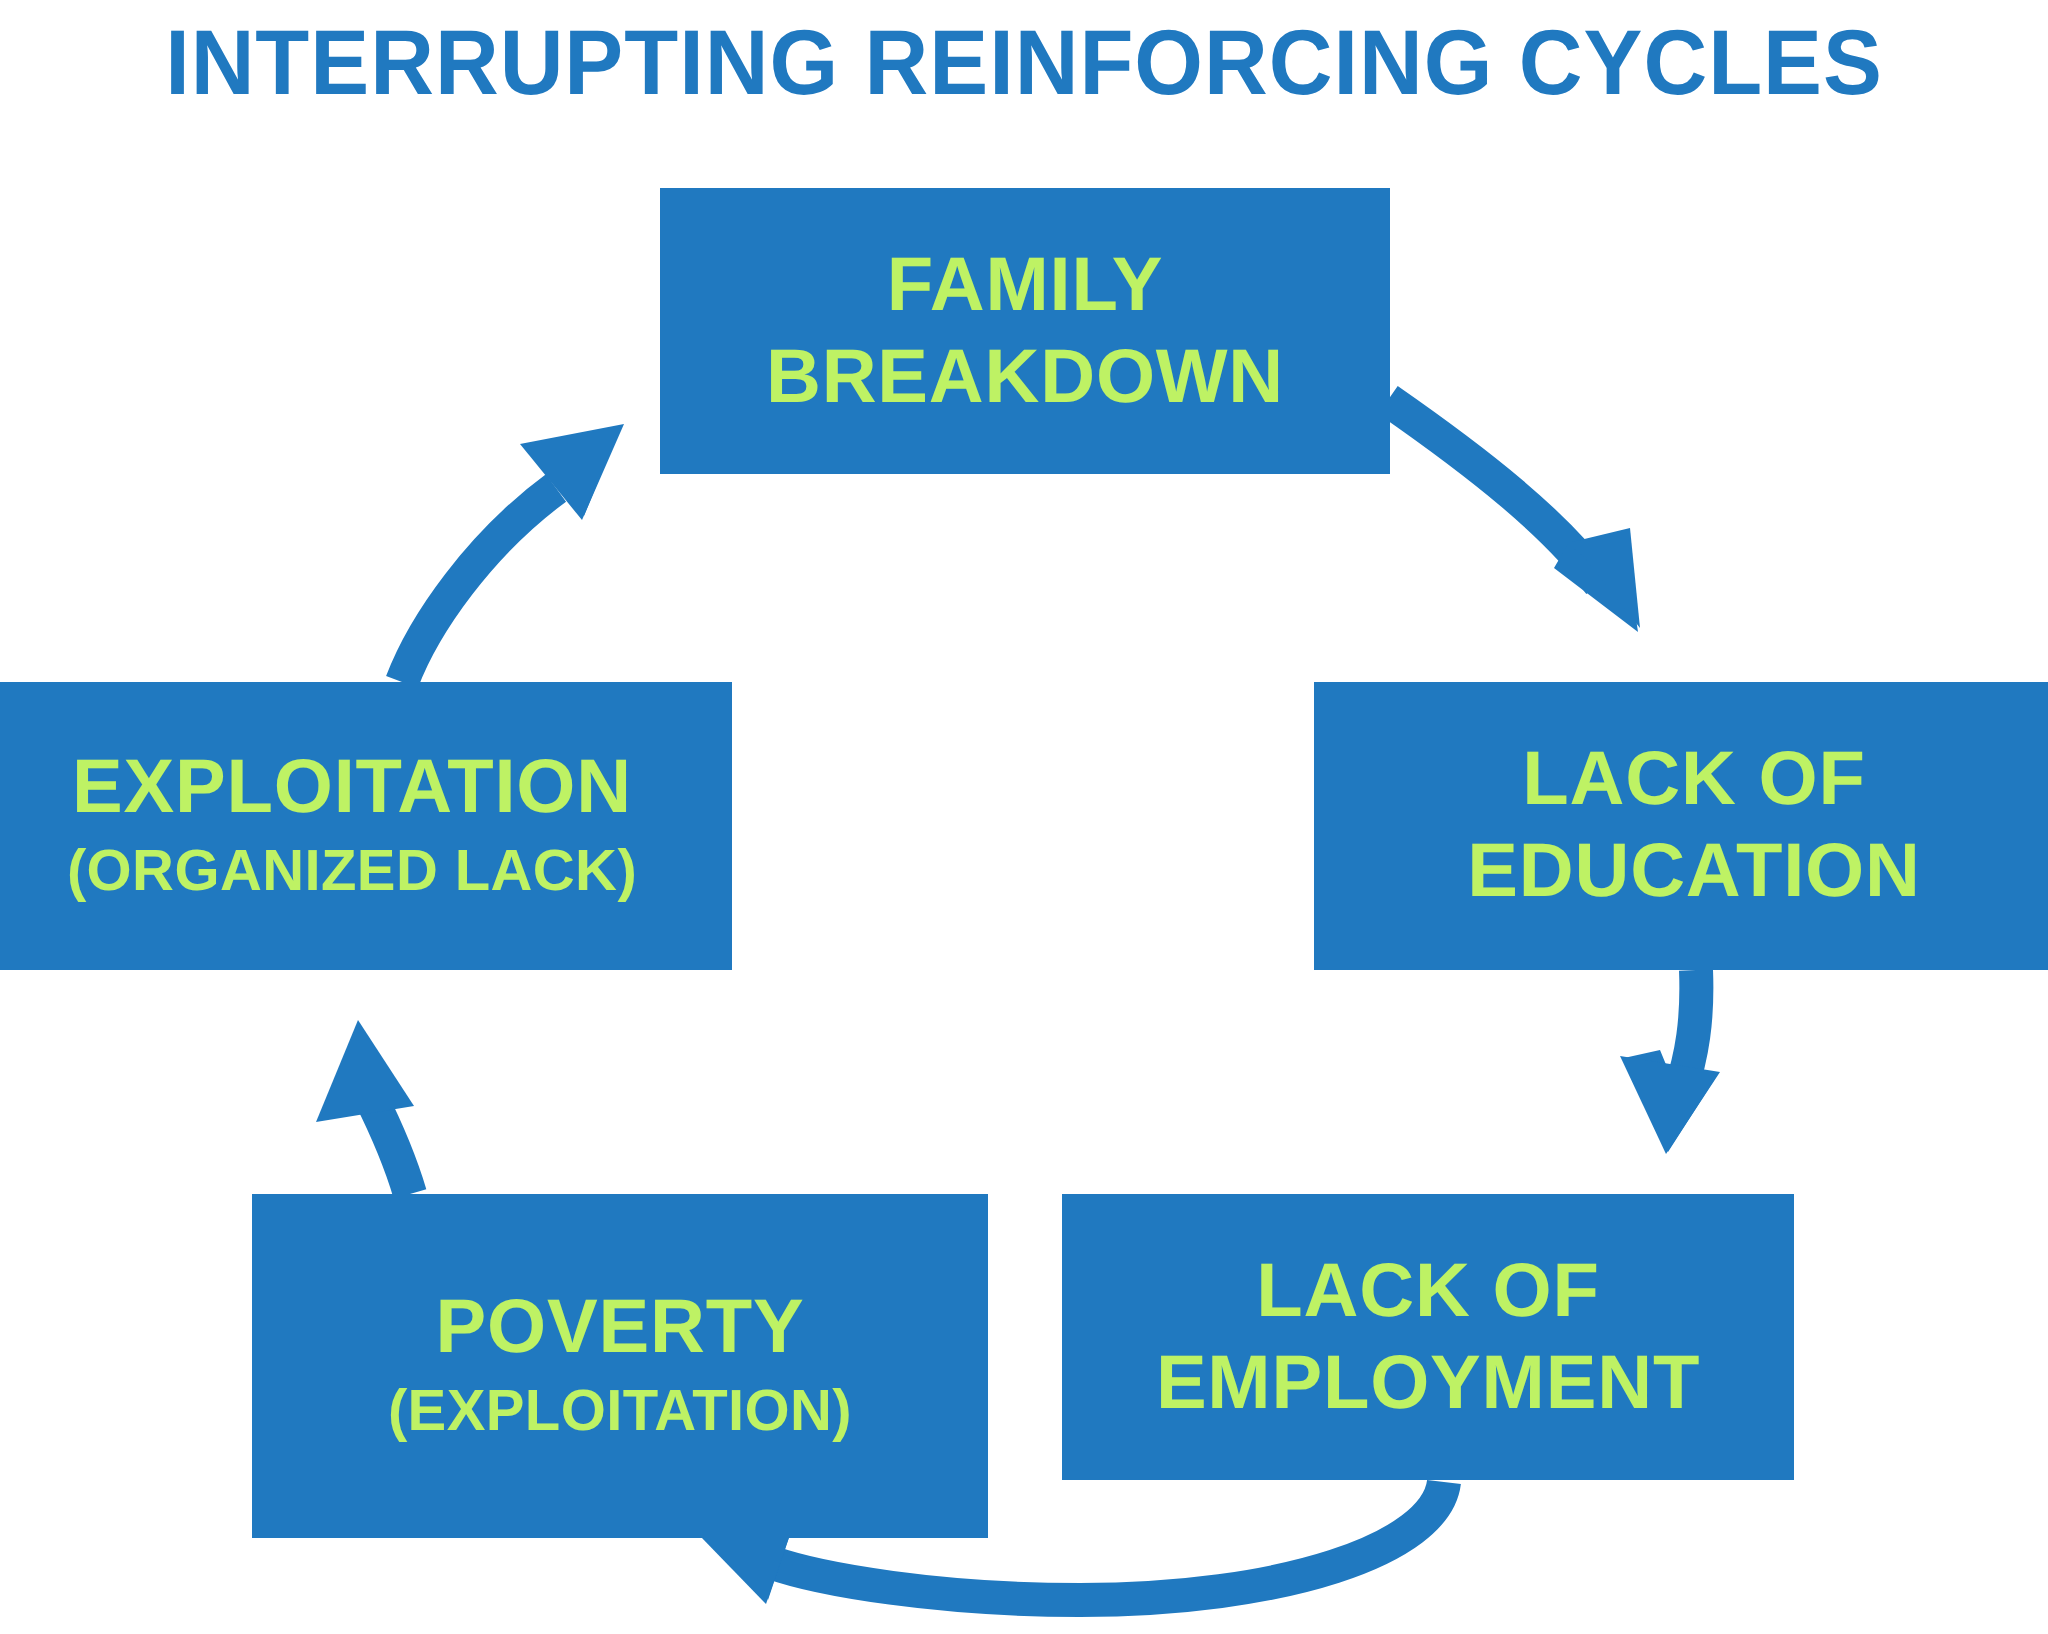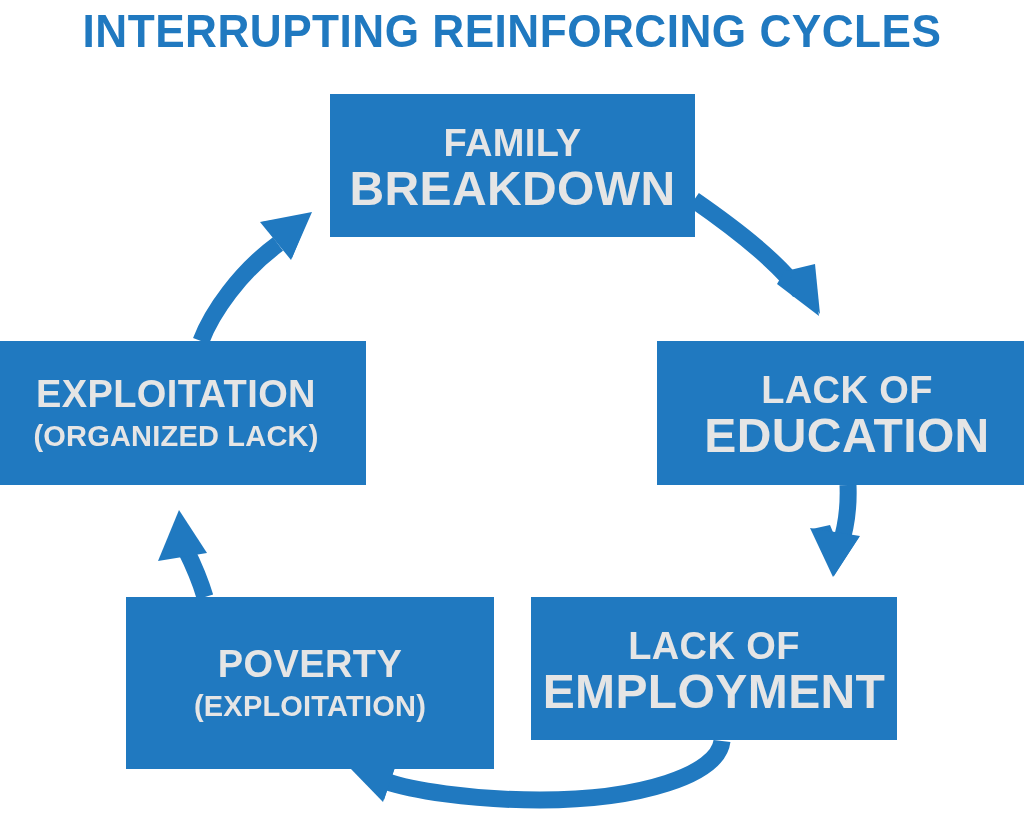--- a/index.html
+++ b/index.html
@@ -29,38 +29,38 @@
     font-size: 46px;
     letter-spacing: 0.5px;
     transform: scaleX(0.96);
     transform-origin: 50% 50%;
     line-height: 54px;
     white-space: nowrap;
   }
   .node-box {
     position: absolute;
     background: #2079c0;
-    color: #e5e5e5;
+    color: #bef264;
     display: flex;
     flex-direction: column;
     align-items: center;
     justify-content: center;
     box-sizing: border-box;
     font-family: "Liberation Sans", sans-serif;
     font-weight: bold;
     text-align: center;
   }
   .node-line-1 {
     font-size: 38px;
     line-height: 46px;
     letter-spacing: 0.4px;
     white-space: nowrap;
   }
   .node-line-2 {
-    font-size: 48px;
+    font-size: 38px;
     line-height: 46px;
     letter-spacing: 0.4px;
     white-space: nowrap;
   }
   .node-line-2.small {
     font-size: 29px;
     line-height: 38px;
     letter-spacing: 0.2px;
   }
 

